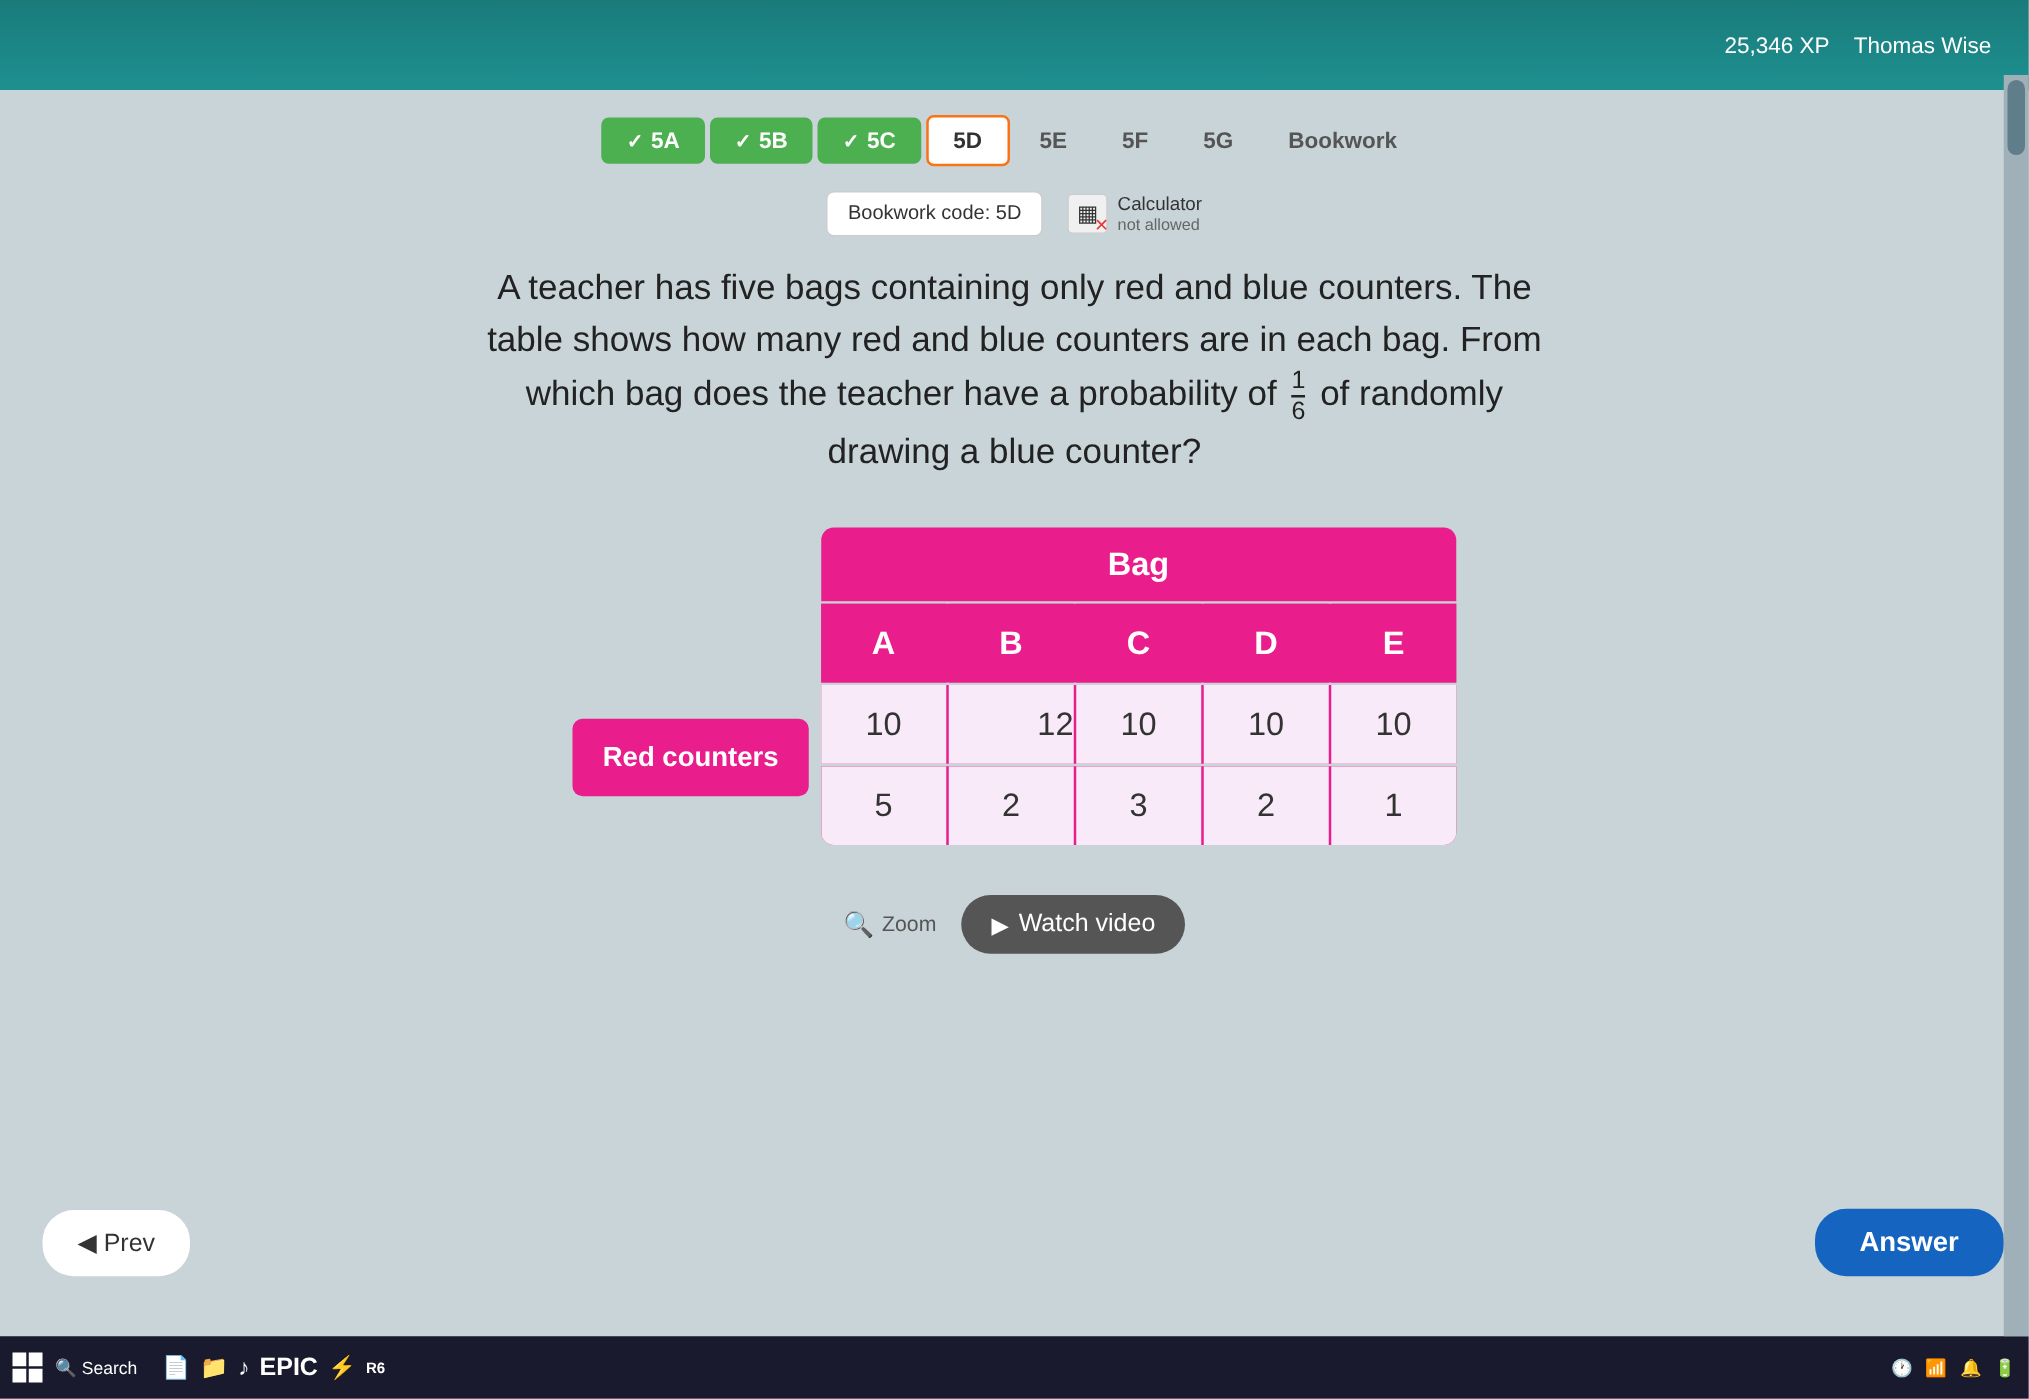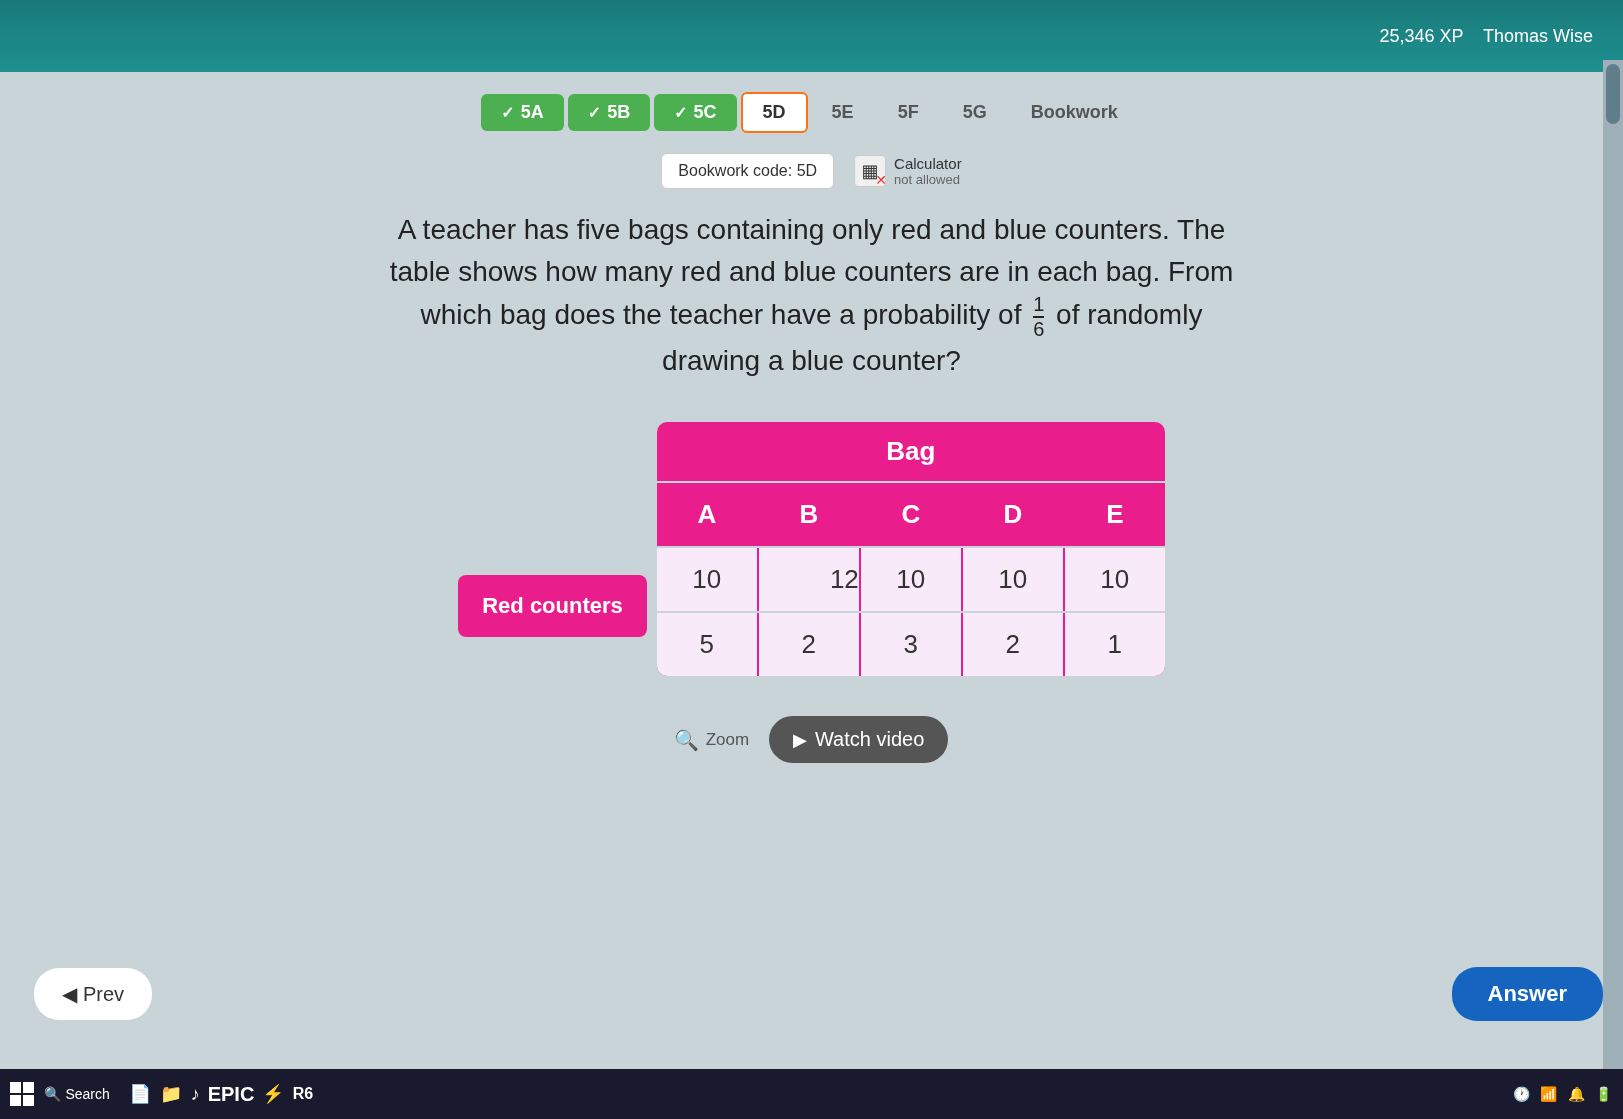--- a/index.html
+++ b/index.html
@@ -457,21 +457,21 @@
   <div class="taskbar-item">
     <span>🔍</span>
     <span>Search</span>
   </div>
   <div style="margin-left:10px; display:flex; gap:8px; align-items:center;">
     <span style="color:white; font-size:18px;">📄</span>
     <span style="color:white; font-size:18px;">📁</span>
     <span style="color:white; font-size:18px;">♪</span>
     <span style="color:white; font-size:20px; font-weight:bold;">EPIC</span>
     <span style="color:white; font-size:18px;">⚡</span>
-    <span style="color:white; font-size:16px; font-weight:bold;">R6</span>
+    <span style="color:white; font-size:12px; font-weight:bold;">R6</span>
   </div>
   <div style="margin-left:auto; display:flex; align-items:center; gap:10px;">
     <span style="color:white; font-size:14px;">🕐</span>
     <span style="color:white; font-size:14px;">📶</span>
     <span style="color:white; font-size:14px;">🔔</span>
     <span style="color:white; font-size:14px;">🔋</span>
   </div>
 </div>
 
 <div class="scroll-area">

